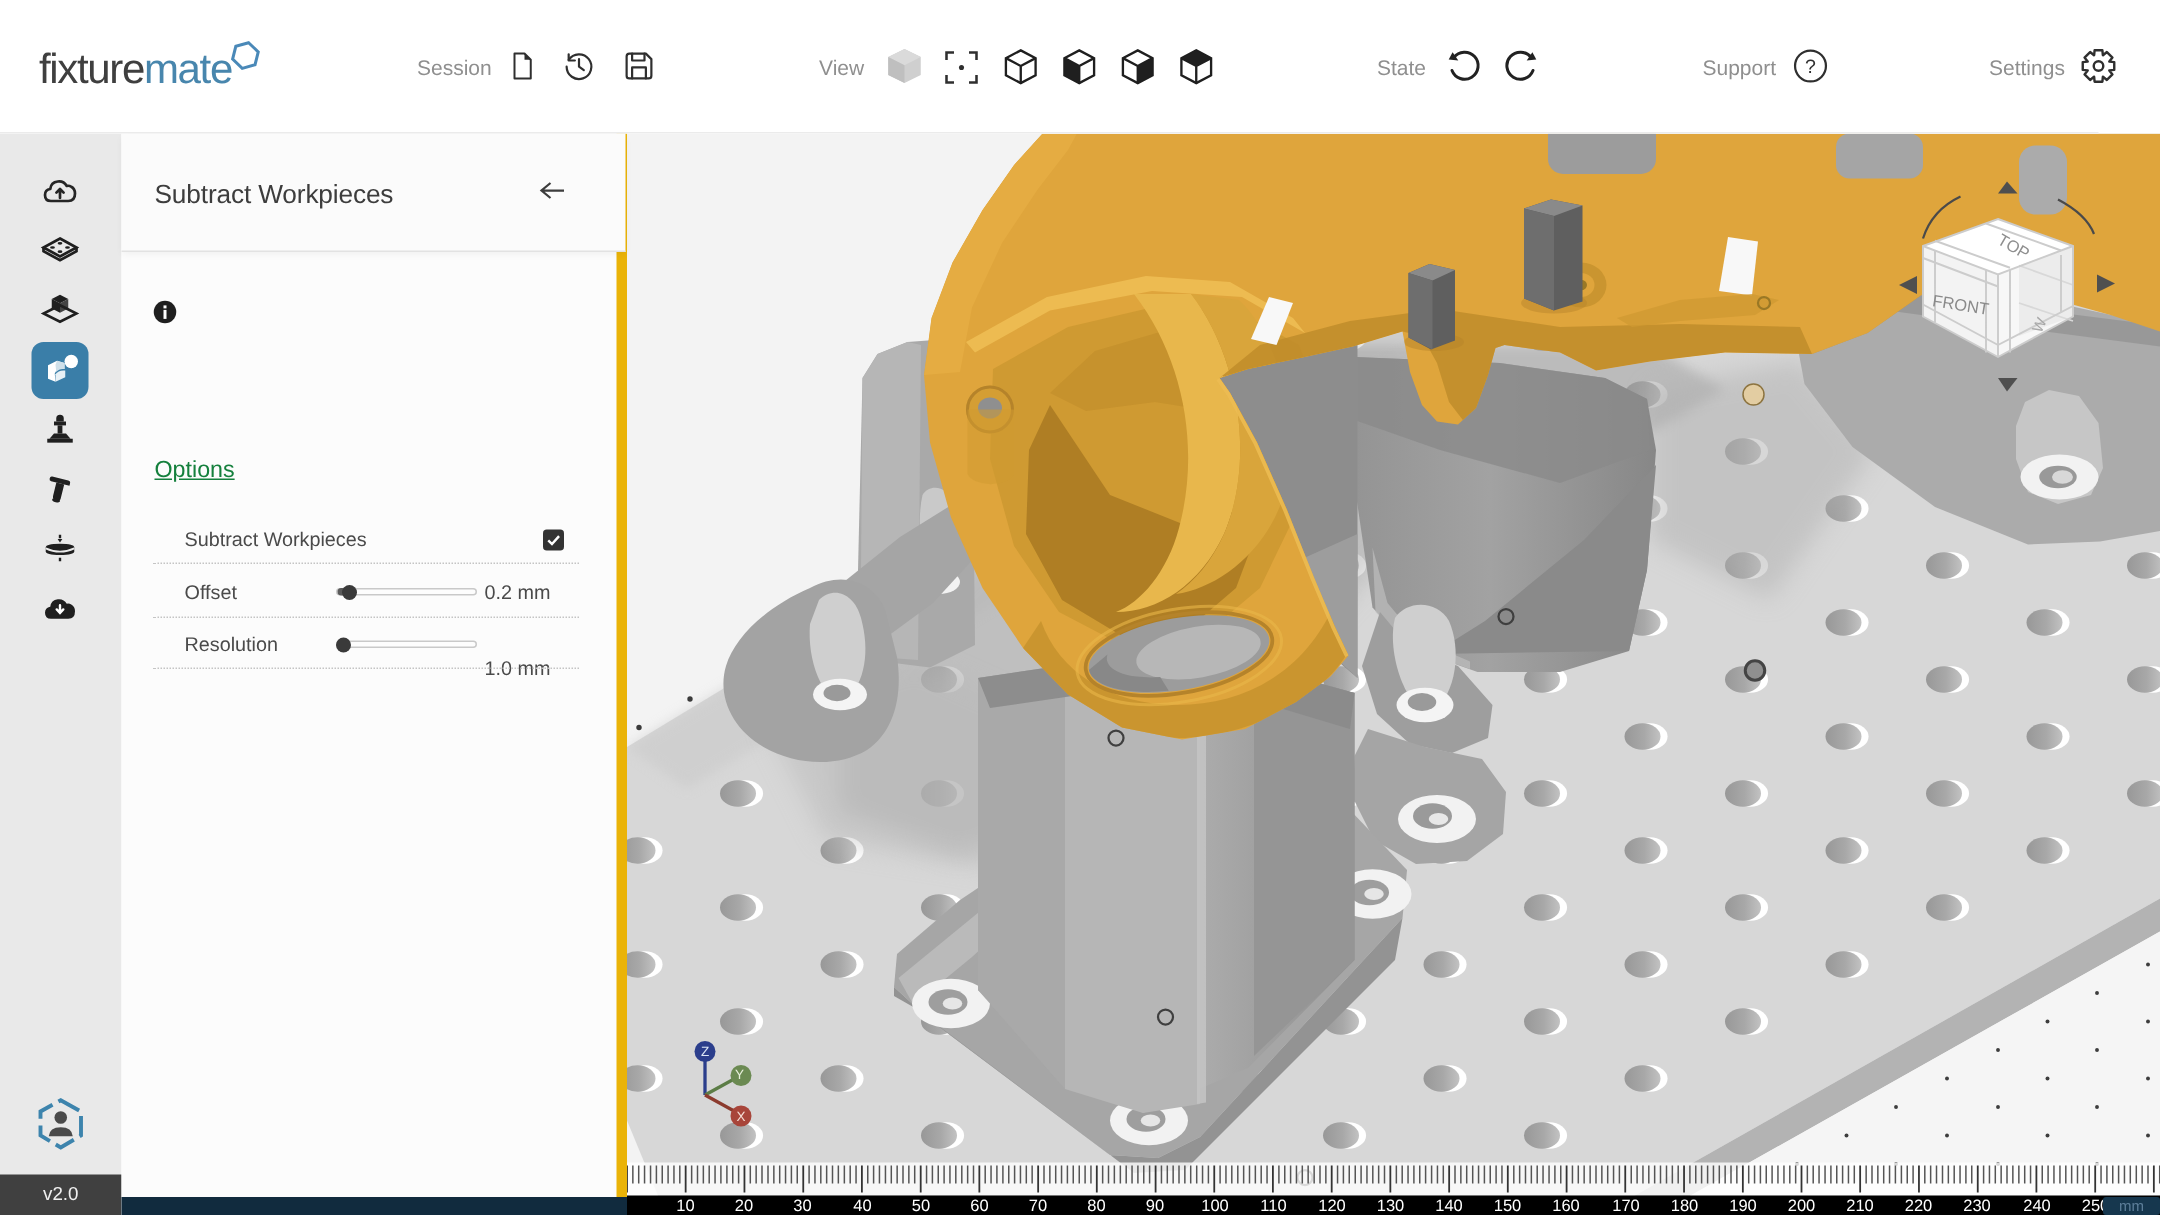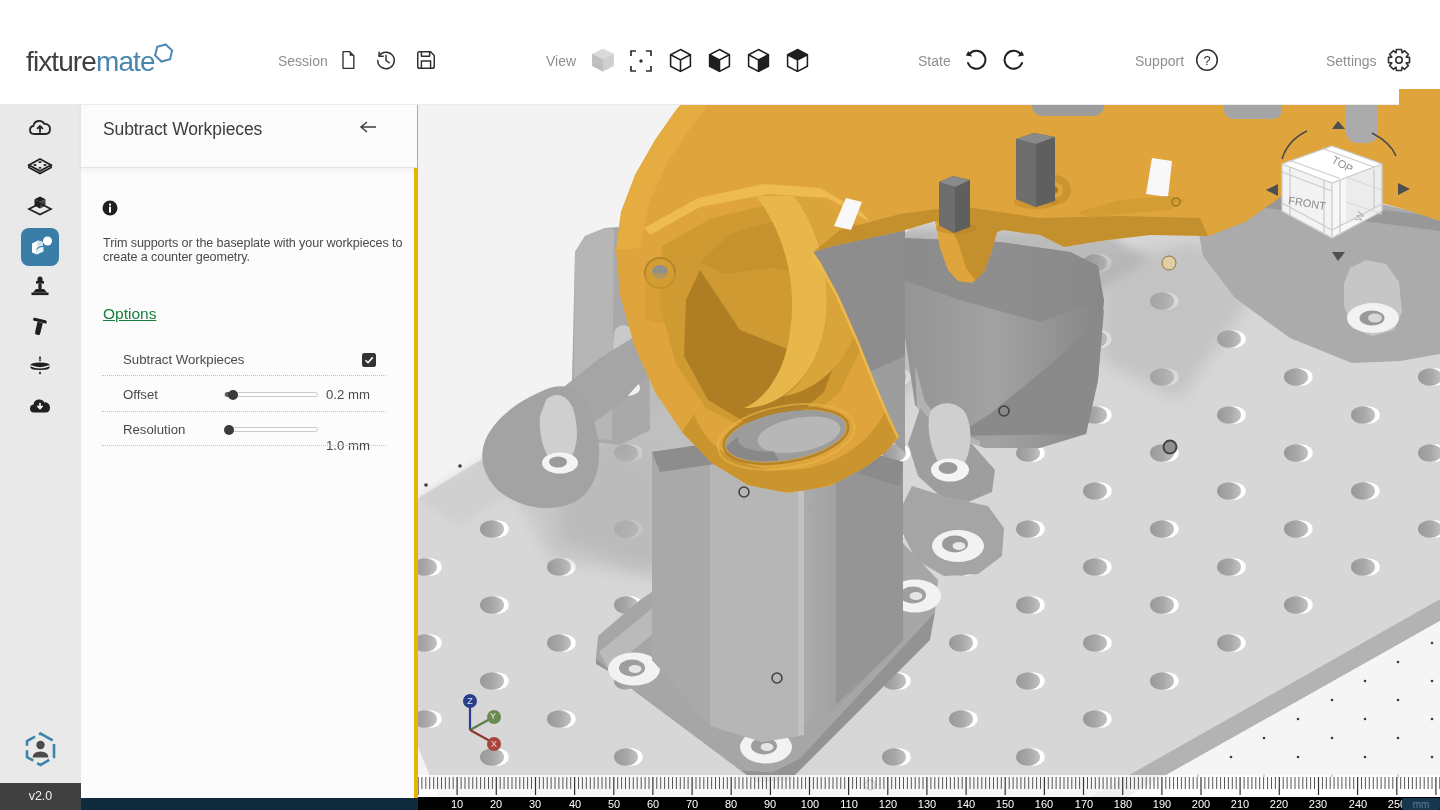--- a/index.html
+++ b/index.html
@@ -1,25 +1,25 @@
 <!DOCTYPE html>
 <html><head><meta charset="utf-8">
 <style>
 * { margin:0; padding:0; box-sizing:border-box; }
 html,body { width:1440px; height:810px; overflow:hidden; font-family:"Liberation Sans", sans-serif; }
 #app { position:relative; width:1440px; height:810px; background:#fff; }
 .ic { position:absolute; }
 .lbl { position:absolute; font-size:14px; color:#8f8f8f;text-align:right; }
-#topbar { position:absolute; left:0; top:16px; width:1399px; height:89px; background:#ffffff; border-bottom:1px solid #ebebeb; z-index:5; }
+#topbar { position:absolute; left:0; top:0; width:1399px; height:89px; background:#ffffff; border-bottom:1px solid #ebebeb; z-index:5; }
 #logo { position:absolute; left:26px; top:30px; font-size:28px; letter-spacing:-0.9px; color:#3f3f3f; }
 #logo b { font-weight:normal; color:#4886ad; }
 #sidebar { position:absolute; left:0; top:89px; width:81px; height:721px; background:#e9e9e9; }
 #acttile { position:absolute; left:21px; top:139px; width:38px; height:38px; border-radius:8px; background:#3a7ea8; }
 #sbver { position:absolute; left:0; top:694px; width:81px; height:27px; background:#404040; color:#f0f0f0; font-size:12.5px; text-align:center; line-height:26px; }
-#panel { position:absolute; left:81px; top:89px; width:337px; height:721px; background:#fcfcfc; border-right:4px solid #eab308; }
+#panel { position:absolute; left:81px; top:89px; width:337px; height:721px; background:#fcfcfc; border-right:7px solid #eab308; }
 #phead { position:absolute; left:0; top:0; width:336px; height:79px; background:#fbfbfb; border-bottom:1px solid #e2e2e2; box-shadow:0 2px 5px rgba(0,0,0,0.05); }
 #ptitle { position:absolute; left:22px; top:30px; font-size:17.5px; letter-spacing:-0.1px; color:#3d3d3d; }
 .ptext { position:absolute; font-size:12.6px; line-height:14.4px; color:#4a4a4a; width:320px; left:22px; letter-spacing:-0.1px; }
 #popt { position:absolute; left:22px; top:216px; font-size:15.5px; color:#15803d;text-decoration:underline; }
 .prow { position:absolute; left:42px; font-size:13.2px; color:#4a4a4a; }
 .pval { position:absolute; font-size:13.2px; color:#4a4a4a; right:44px; text-align:center; }
 .pdot { position:absolute; left:21px; width:284px; border-top:1px dotted #c4c4c4; }
 #pcheck { position:absolute; left:281px; top:264px; width:14px; height:14px; background:#333333; border-radius:2.5px; }
 #pcheck svg { position:absolute; left:1px; top:1px; }
 .slider { position:absolute; left:143px; width:94px; height:5px; border:1px solid #c9c9c9; border-radius:3px; background:#fdfdfd; }
@@ -868,21 +868,20 @@
         <div id="ptitle">Subtract Workpieces</div>
         <svg class="ic" style="left:278px;top:31px" width="18" height="14" viewBox="0 0 18 14">
           <path d="M17,7 L3,7 M8,2 L2,7 L8,12" stroke="#3d3d3d" stroke-width="1.5" fill="none"></path>
         </svg>
       </div>
   <svg class="ic" style="left:21px;top:111px" width="16" height="16" viewBox="0 0 16 16">
         <circle cx="8" cy="8" r="7.5" fill="#1f1f1f"></circle>
         <rect x="7" y="6.6" width="2" height="6" fill="#fff"></rect>
         <rect x="7" y="3.6" width="2" height="2" fill="#fff"></rect>
       </svg>
-  <div class="ptext" style="top:147px">Trim supports or the baseplate with your workpieces to<br>create a counter geometry.</div>
   <div id="popt">Options</div>
   <div class="prow" style="top:263px">Subtract Workpieces</div>
   <div id="pcheck">
         <svg width="12" height="12" viewBox="0 0 12 12">
           <path d="M2.5,6.2 L5,8.7 L9.7,3.4" stroke="#fff" stroke-width="1.6" fill="none"></path>
         </svg>
       </div>
   <div class="pdot" style="top:286px"></div>
   <div class="prow" style="top:298px">Offset</div>
   <div class="slider" style="top:303px">

